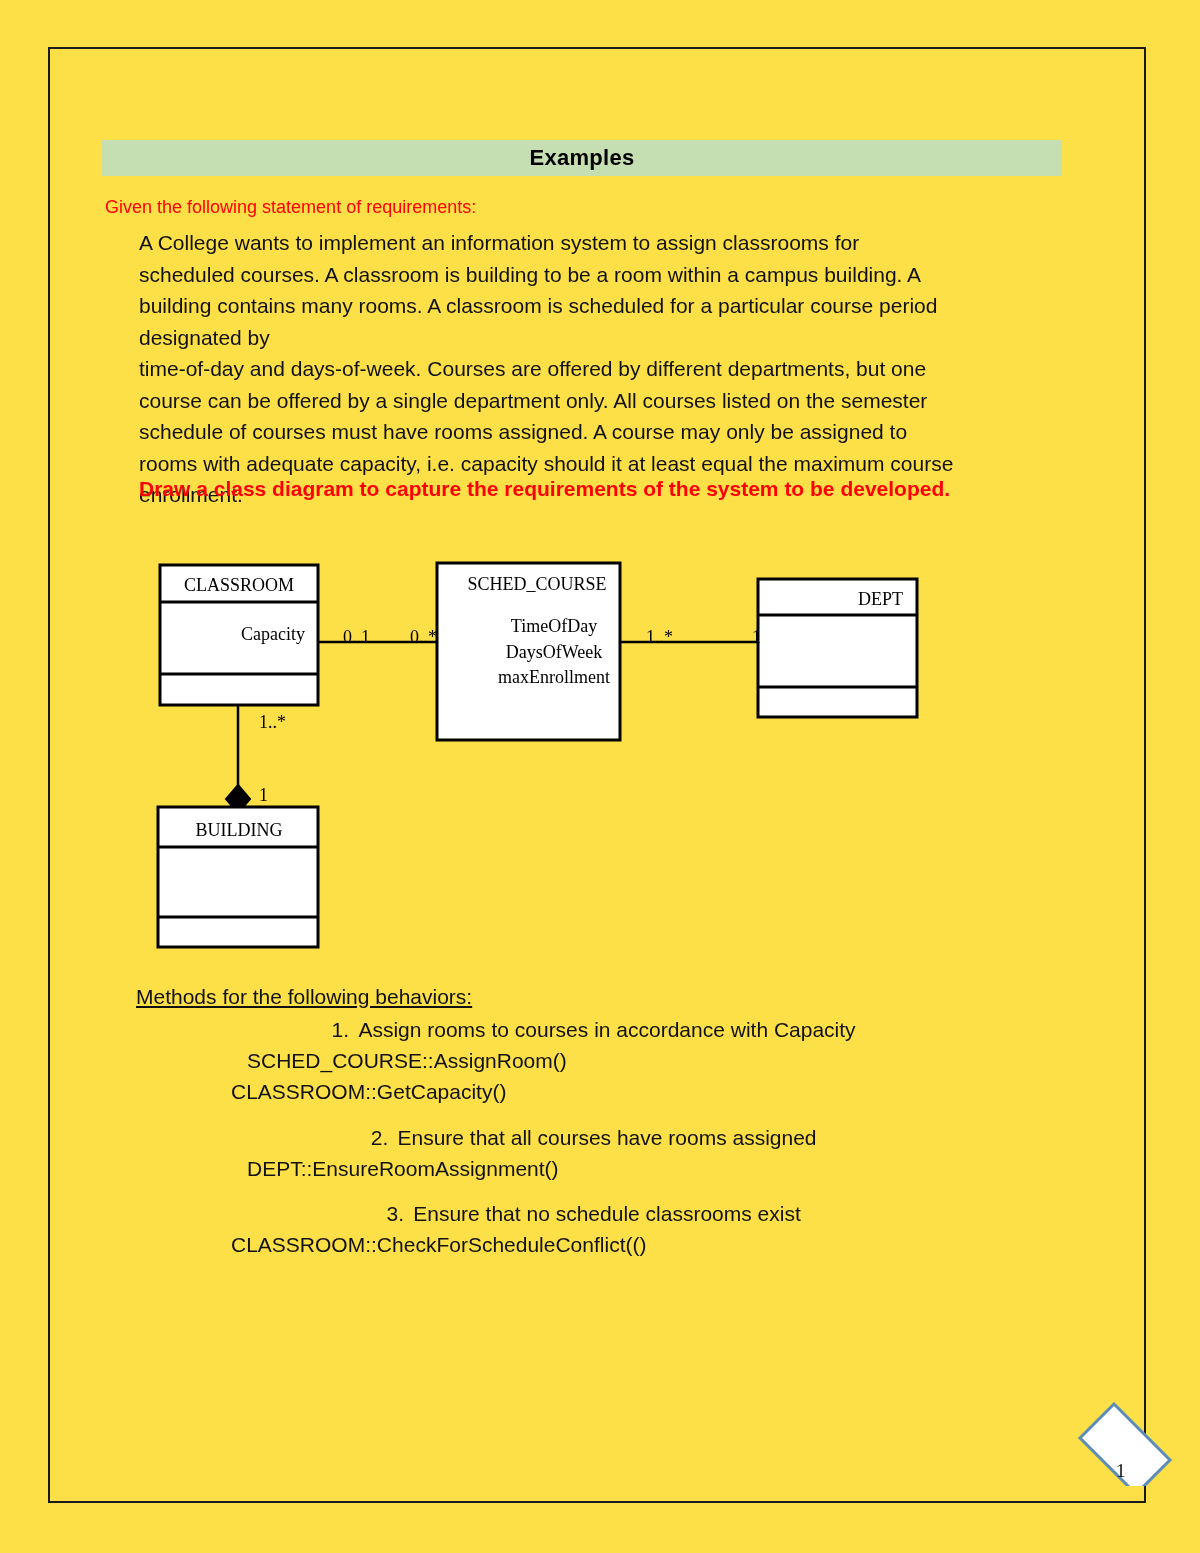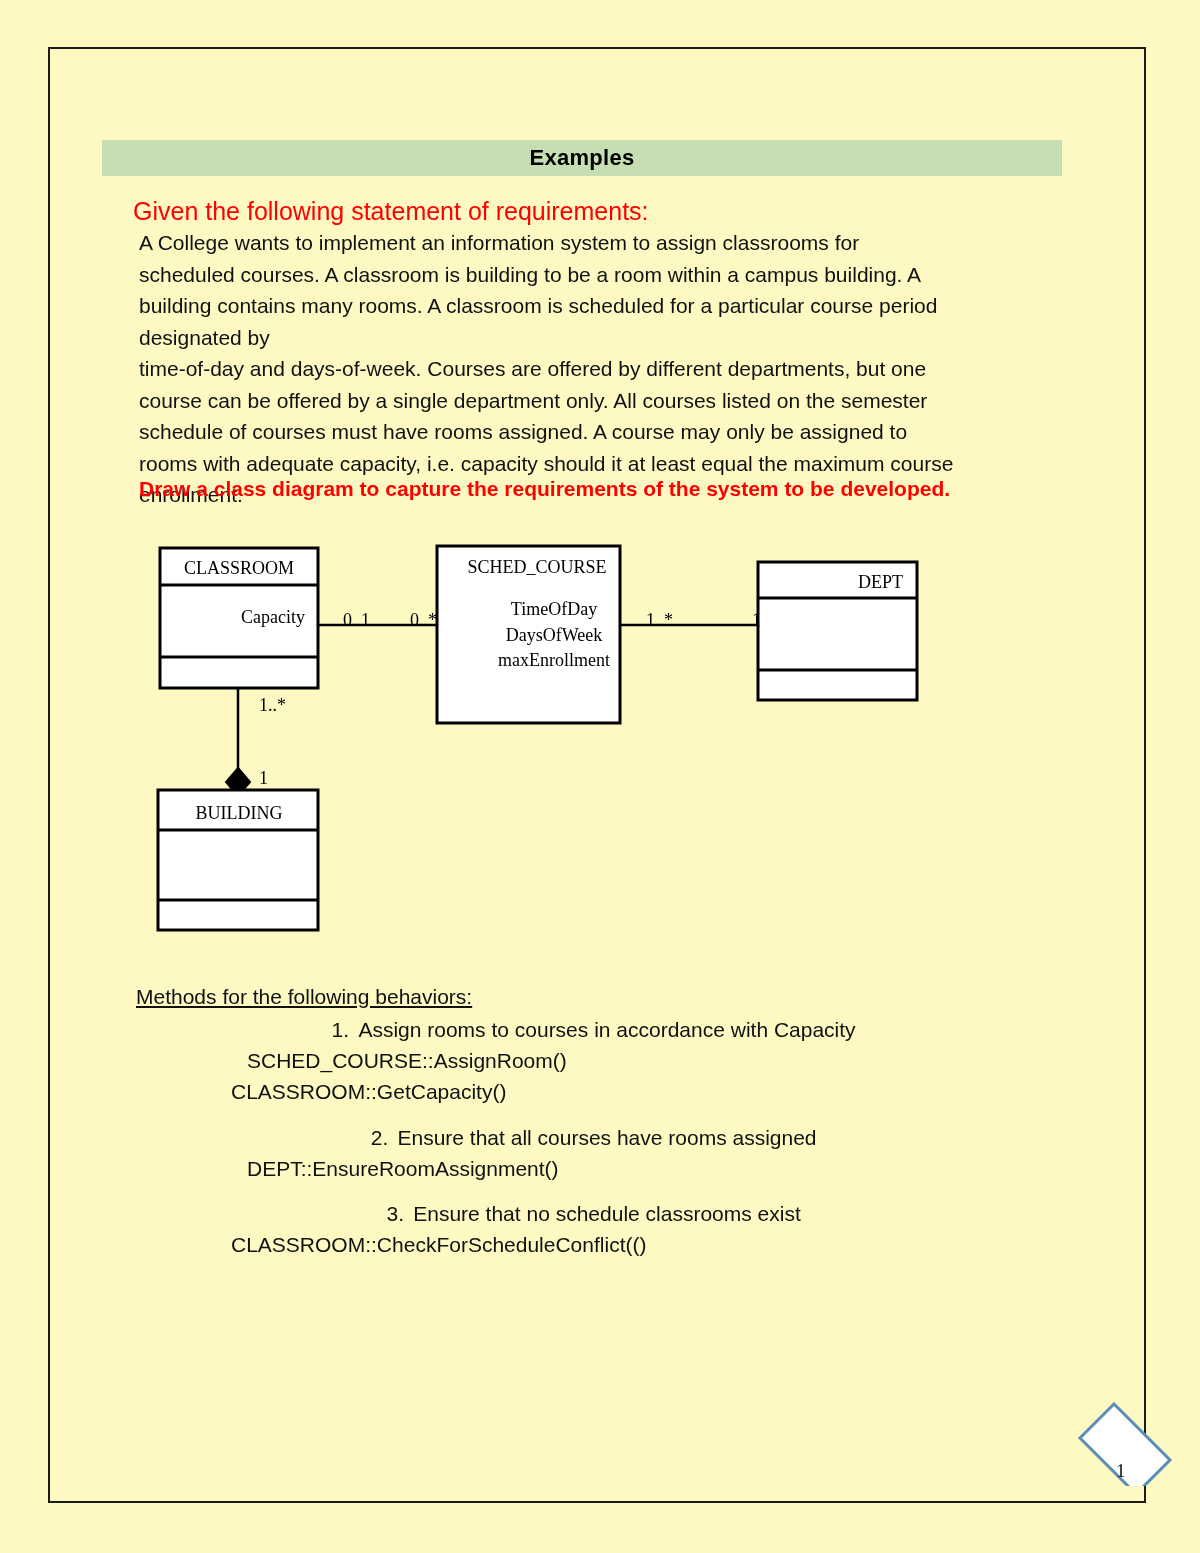--- a/index.html
+++ b/index.html
@@ -7,21 +7,21 @@
     padding: 0;
     background: #ffffff;
   }
   body {
     font-family: "Liberation Sans", sans-serif;
   }
   #page {
     position: relative;
     width: 1200px;
     height: 1553px;
-    background: #fef9c3;
+    background: #fde047;
     overflow: hidden;
   }
   
   #page-frame {
     position: absolute;
     left: 48px;
     top: 47px;
     width: 1098px;
     height: 1456px;
     border: 2px solid #1a1a1a;
@@ -43,24 +43,23 @@
     font-size: 22px;
     font-weight: bold;
     color: #000000;
     letter-spacing: 0.3px;
   }
   
   #req-heading {
     position: absolute;
     left: 105px;
     top: 197px;
-    font-size: 25px;
+    font-size: 18px;
     color: #ff0000;
     white-space: nowrap;
-    margin-left: 28px;
   }
   
   #req-body {
     position: absolute;
     left: 139px;
     top: 227px;
     width: 930px;
     font-size: 21px;
     line-height: 31.5px;
     color: #111111;
@@ -73,21 +72,21 @@
     top: 477px;
     font-size: 21px;
     font-weight: bold;
     color: #ff0000;
     white-space: nowrap;
   }
   
   #uml-diagram {
     position: absolute;
     left: 0;
-    top: 0;
+    top: 17px;
     width: 1200px;
     height: 1510px;
     pointer-events: none;
   }
   #uml-diagram svg { display: block; }
   .uml-box-label {
     font-family: "Liberation Serif", serif;
     font-size: 18px;
     fill: #000000;
   }

